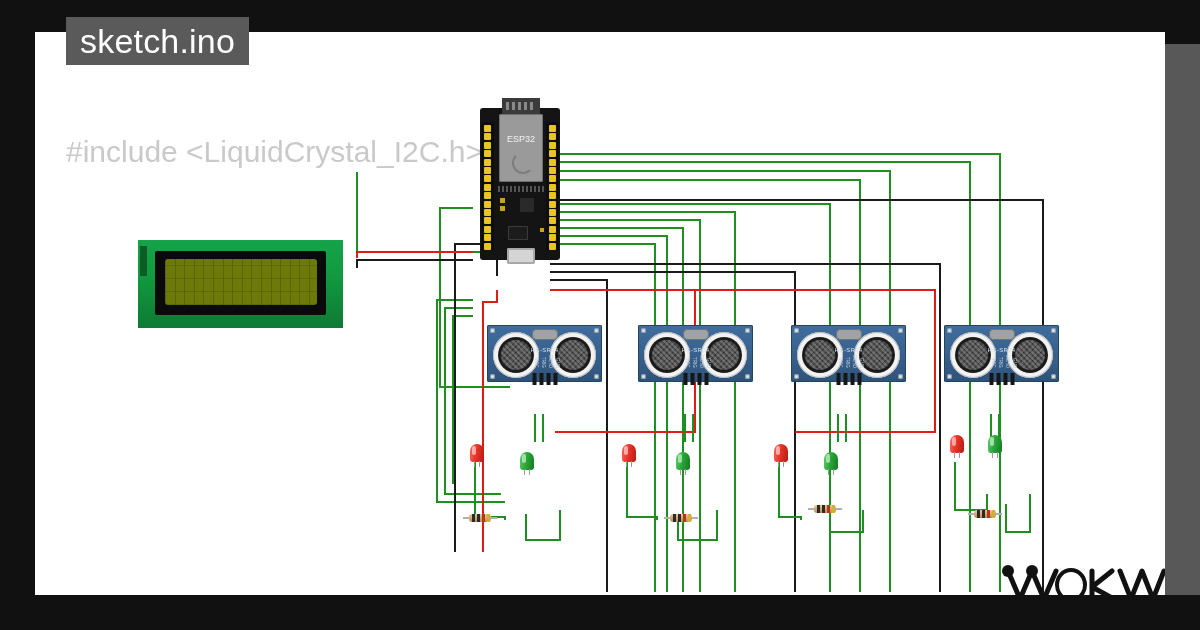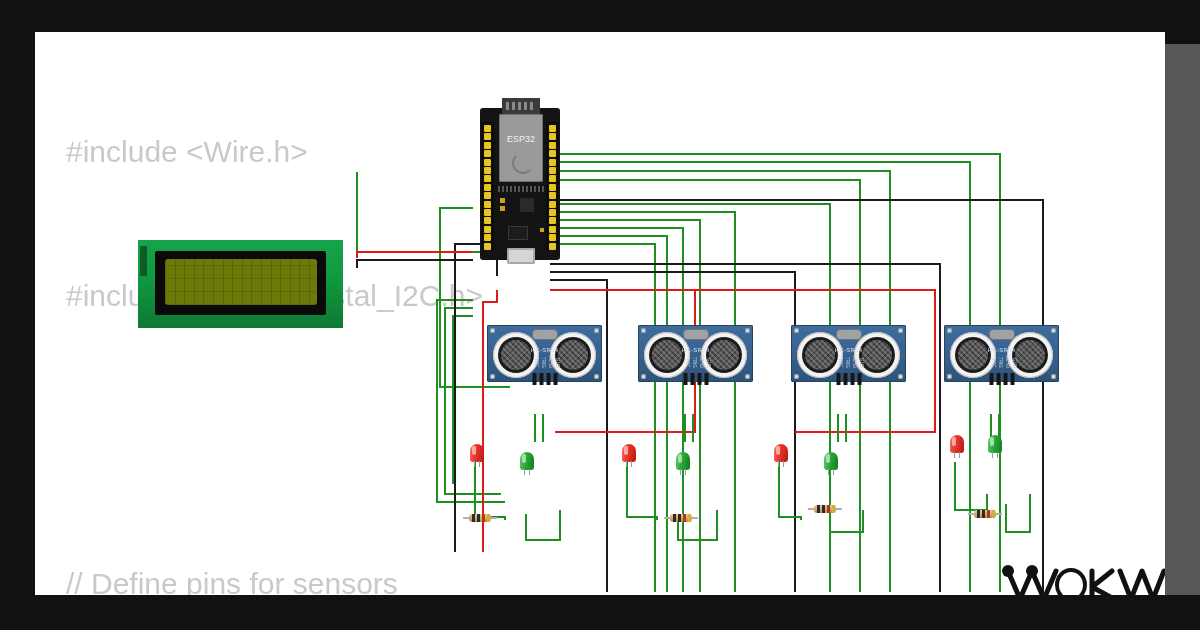--- a/index.html
+++ b/index.html
@@ -106,24 +106,22 @@
 </head>
 <body>
 
 <div id="root">
 
   <div class="shadow-plate"></div>
 
   <div class="canvas">
 
     <div class="code">
-      <span class="ln">#include &lt;Wire.h&gt;</span>
       <span class="ln">#include &lt;LiquidCrystal_I2C.h&gt;</span>
       <span class="ln"></span>
-      <span class="ln">// Define pins for sensors</span>
       
       
       
       
       
       
       
     </div>
 
     <div class="lcd" style="left:103px;top:208px;width:205px;height:88px;">
@@ -444,14 +442,15 @@
             <circle cx="20" cy="42" r="6"></circle>
           <circle cx="32" cy="14" r="6"></circle>
             <circle cx="44" cy="42" r="6"></circle>
           <circle cx="174" cy="13" r="5"></circle>
         </g>
       </svg>
     </div>
 
   </div>
 
+  <div class="tab">sketch.ino</div>
 
 </div>
 
 </body></html>

